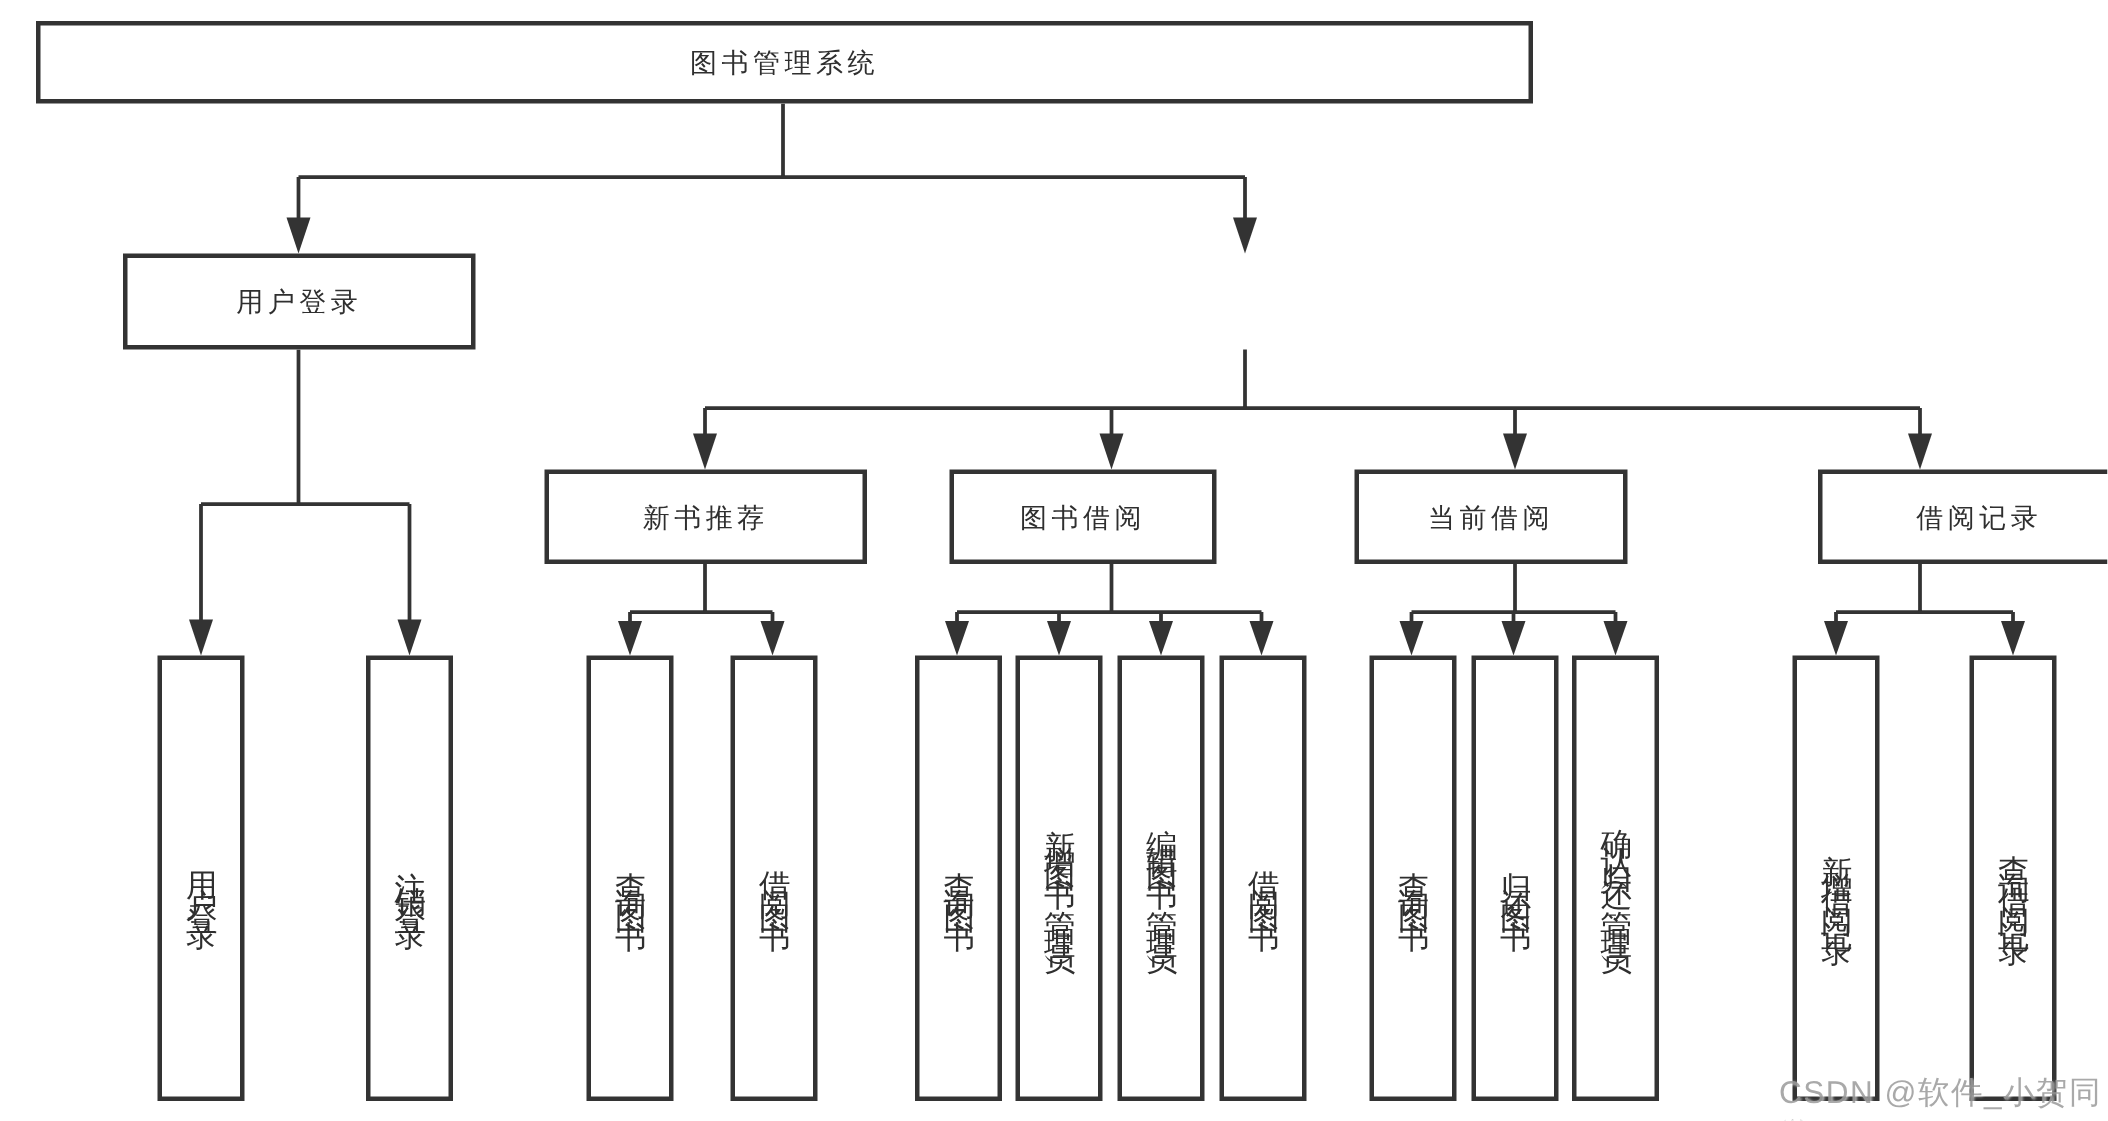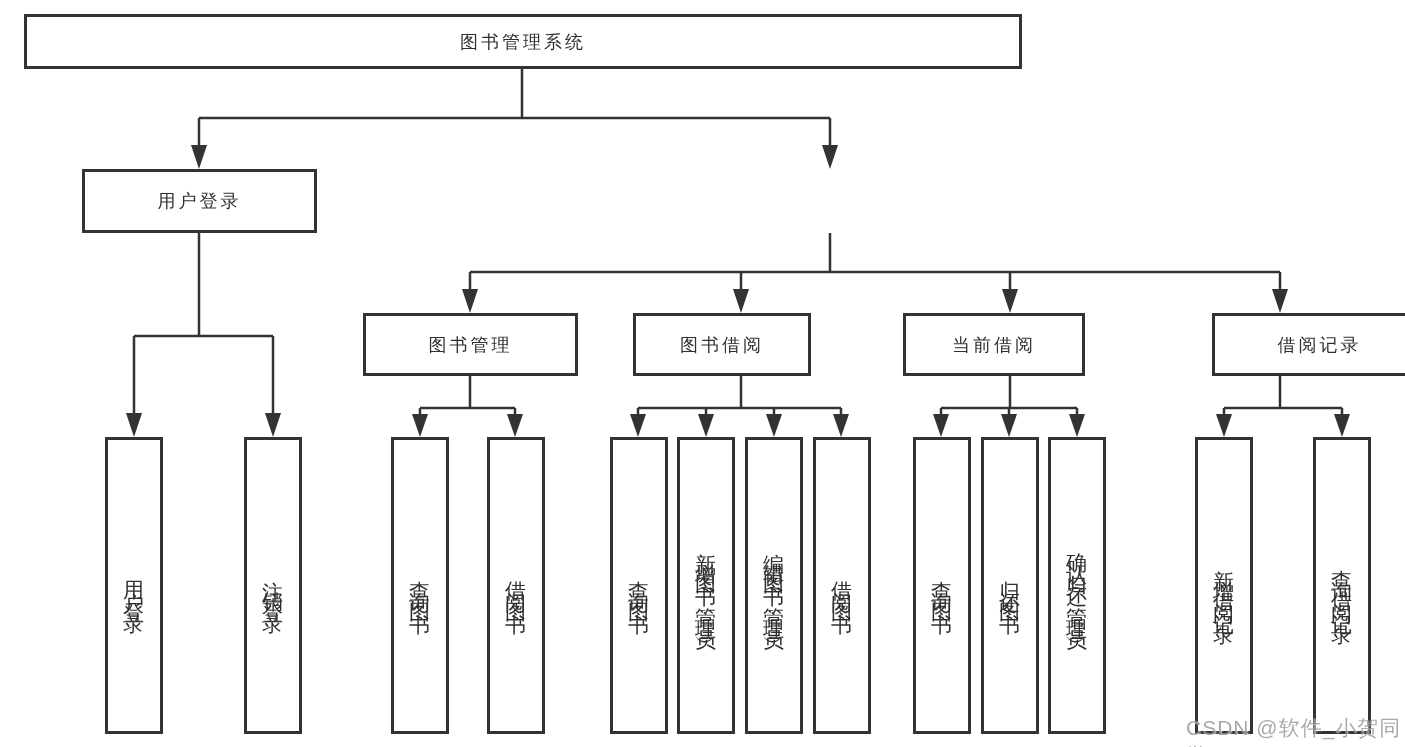--- a/index.html
+++ b/index.html
@@ -103,21 +103,21 @@
       <path class="cl" d="M1280 376 V408 M1224 408 H1342 M1224 408 V418 M1342 408 V418"></path>
       <polygon class="ah" points="1216,414 1232,414 1224,437"></polygon>
       <polygon class="ah" points="1334,414 1350,414 1342,437"></polygon>
     </g>
   </svg>
 
   <div class="node" style="left:24px;top:14px;width:998px;height:55px">图书管理系统</div>
 
   <div class="node" style="left:82px;top:169px;width:235px;height:64px">用户登录</div>
 
-  <div class="node" style="left:363px;top:313px;width:215px;height:63px">图书管理</div>
+  <div class="node" style="left:363px;top:313px;width:215px;height:63px">新书推荐</div>
   <div class="node" style="left:633px;top:313px;width:178px;height:63px">图书借阅</div>
   <div class="node" style="left:903px;top:313px;width:182px;height:63px">当前借阅</div>
   <div class="node" style="left:1212px;top:313px;width:215px;height:63px">借阅记录</div>
 
   <div class="node vnode" style="left:105px;top:437px;width:58px;height:297px">用户登录</div>
   <div class="node vnode" style="left:244px;top:437px;width:58px;height:297px">注销登录</div>
 
   <div class="node vnode" style="left:391px;top:437px;width:58px;height:297px">查询图书</div>
   <div class="node vnode" style="left:487px;top:437px;width:58px;height:297px">借阅图书</div>
 

